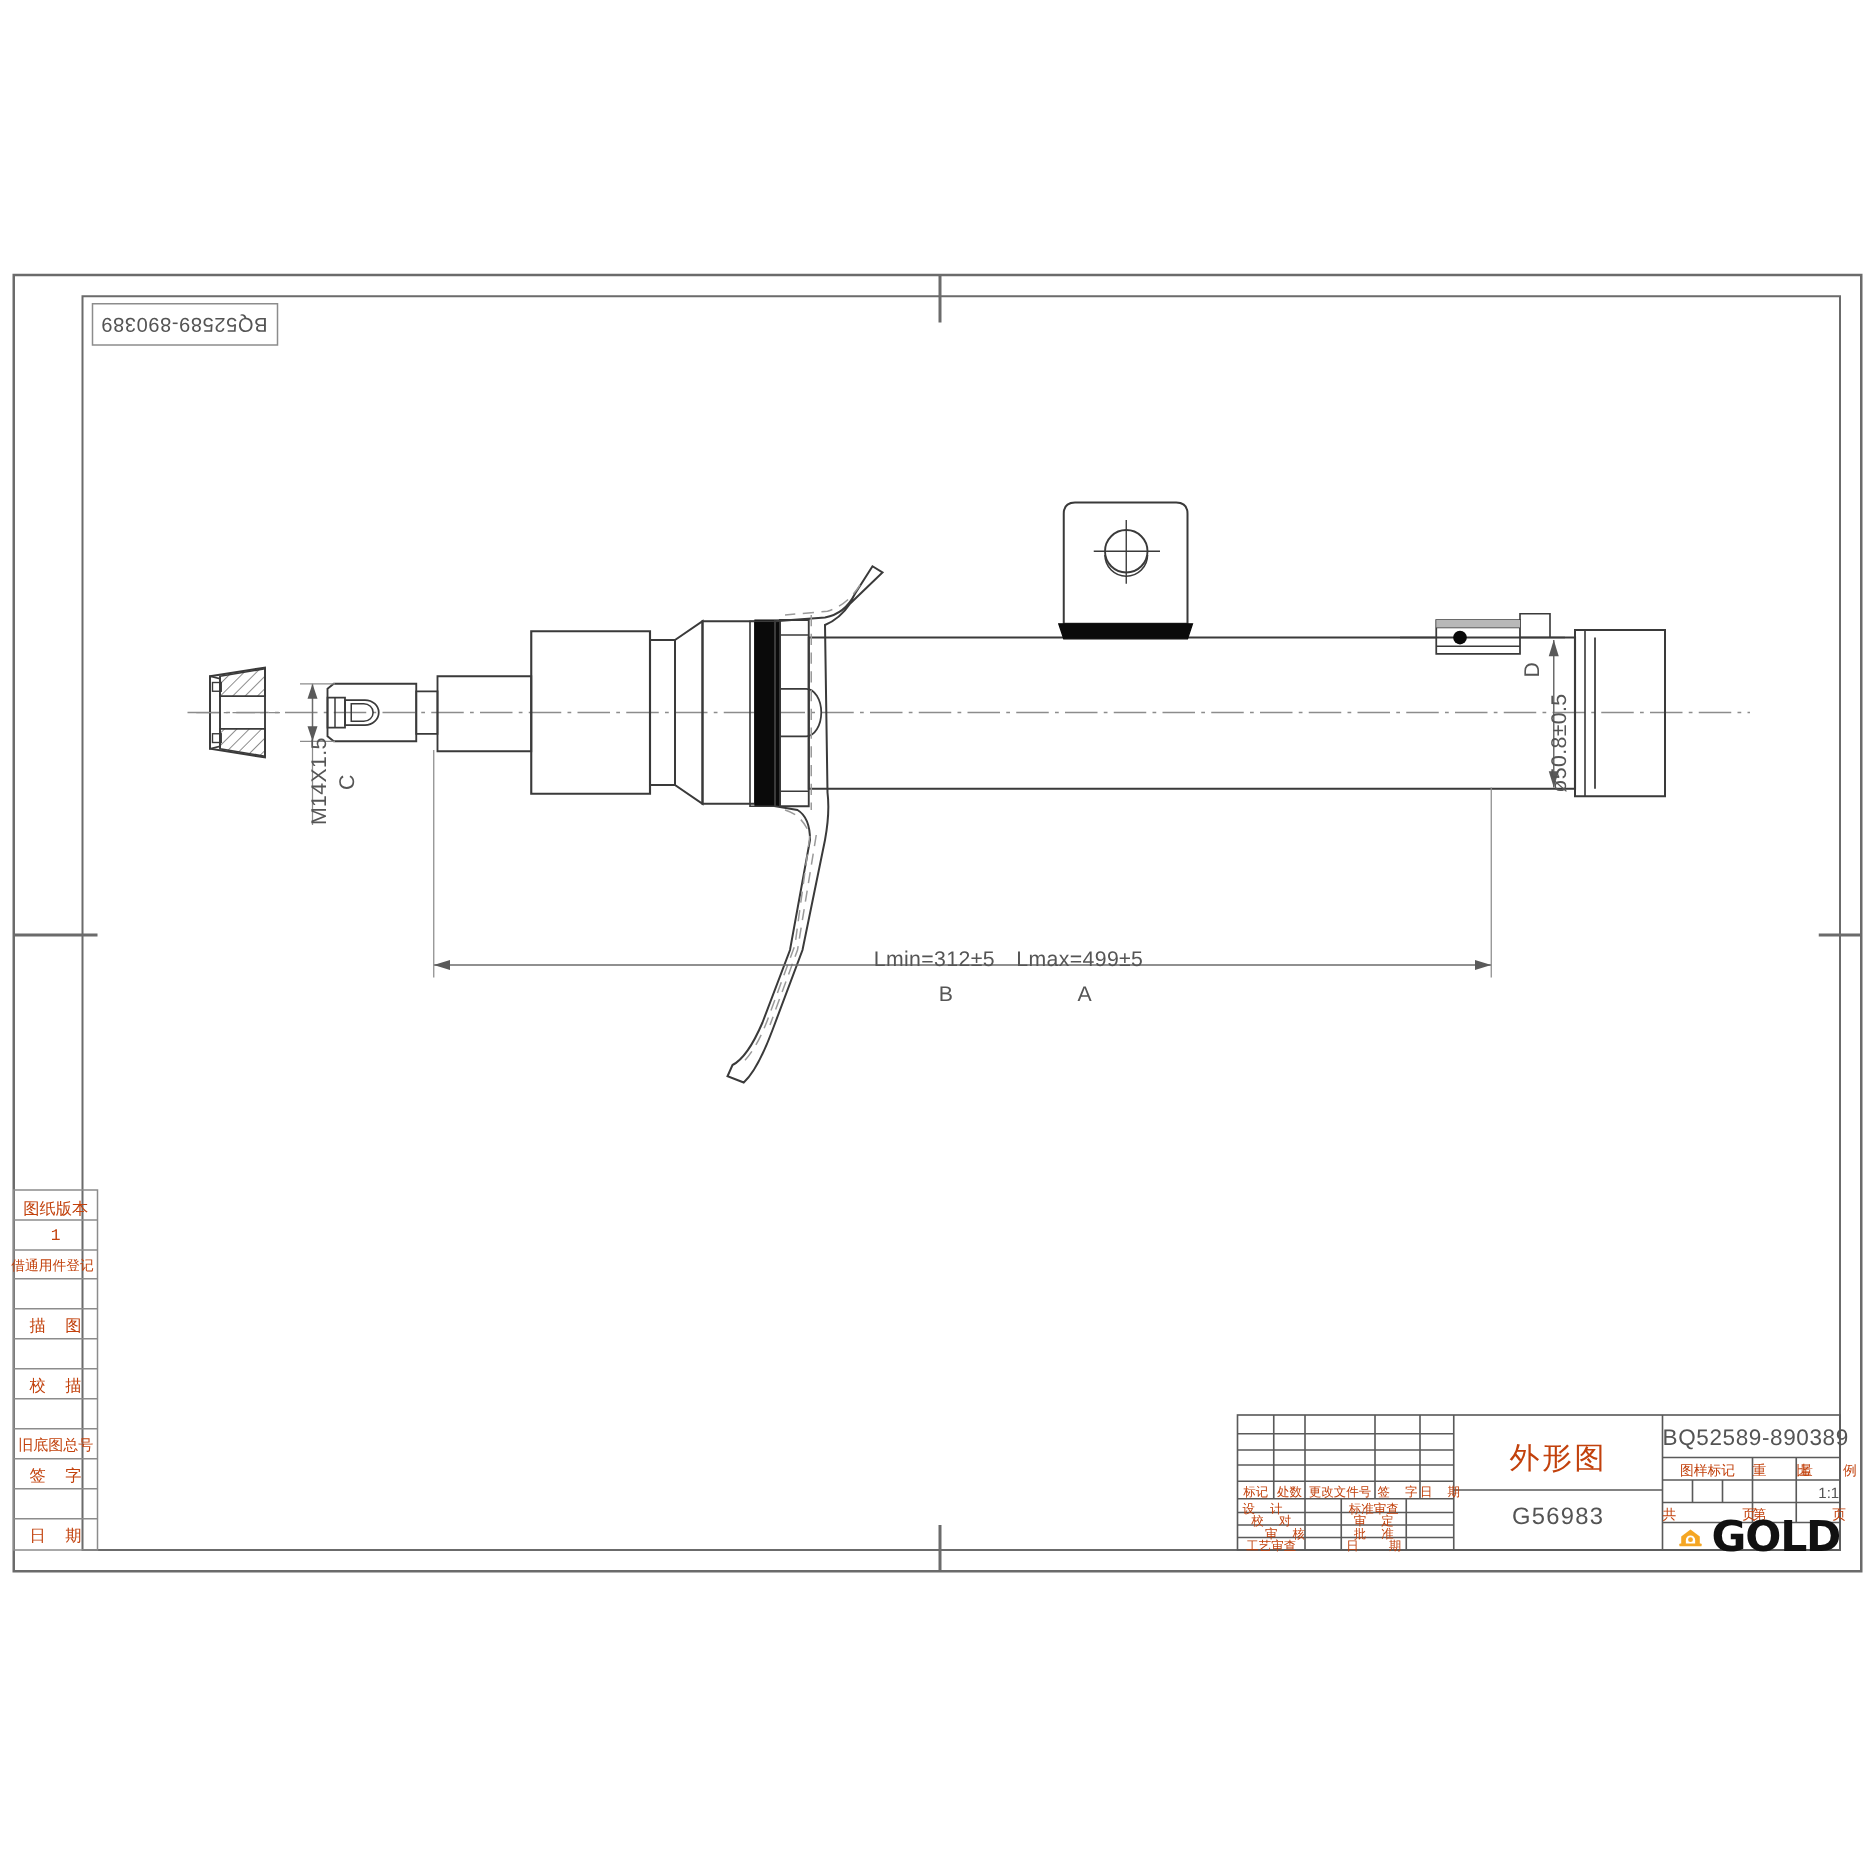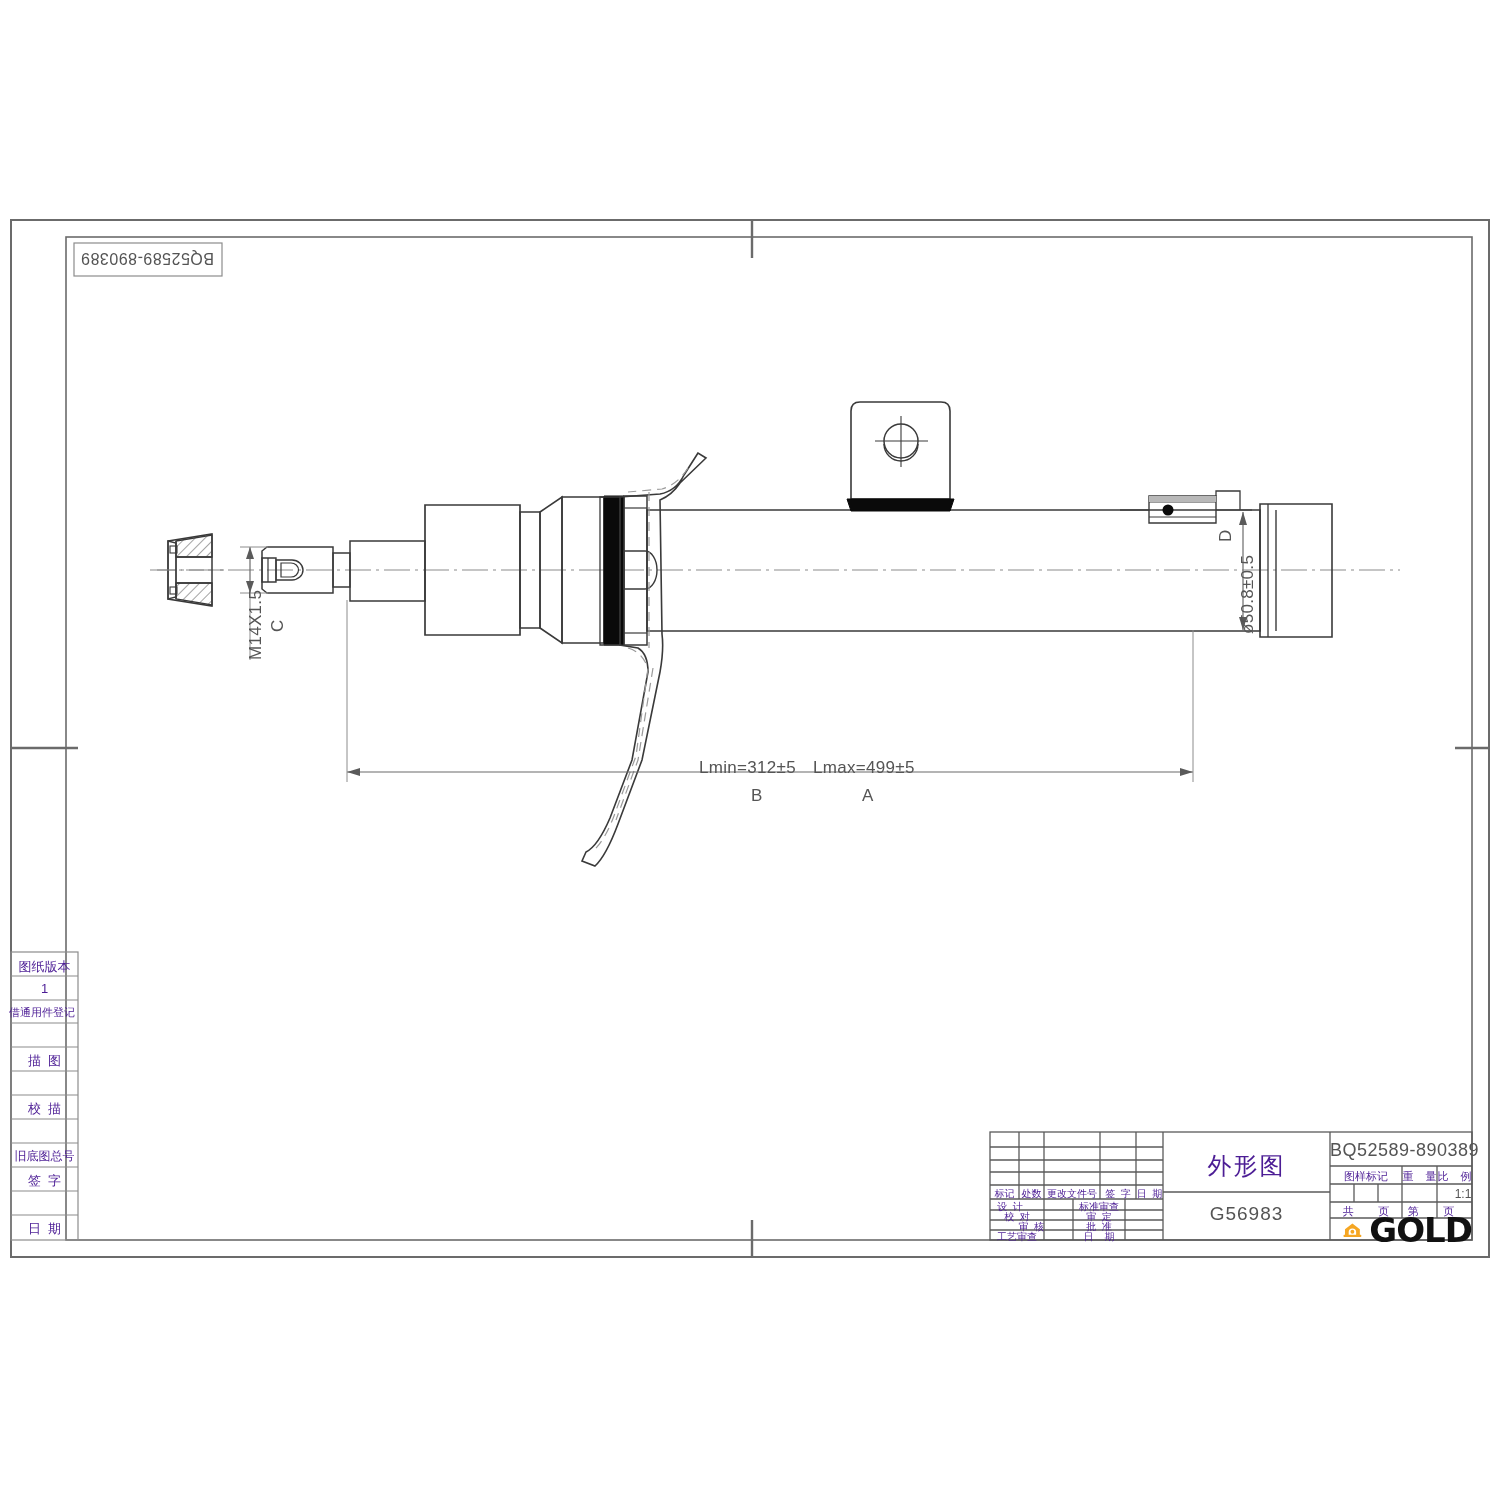--- a/index.html
+++ b/index.html
@@ -24,22 +24,22 @@
     width: 1500px; height: 1500px;
     overflow: visible;
   }
   .txt {
     position: absolute;
     white-space: pre;
     color: #545454;
     font-family: "Liberation Sans", sans-serif;
   }
   .cn {
-    font-family: Liberation Sans, sans-serif;
-    color: #4c1d95;
+    font-family: Liberation Mono, monospace;
+    color: #c2410c;
   }
   .dim {
     font-size: 17px;
     color: #555;
     letter-spacing: 0.3px;
   }
   .rot90 { transform: rotate(-90deg); transform-origin: 0 0; }
   .rot180 { transform: rotate(180deg); }
   .logo-wrap {
     position: absolute;

